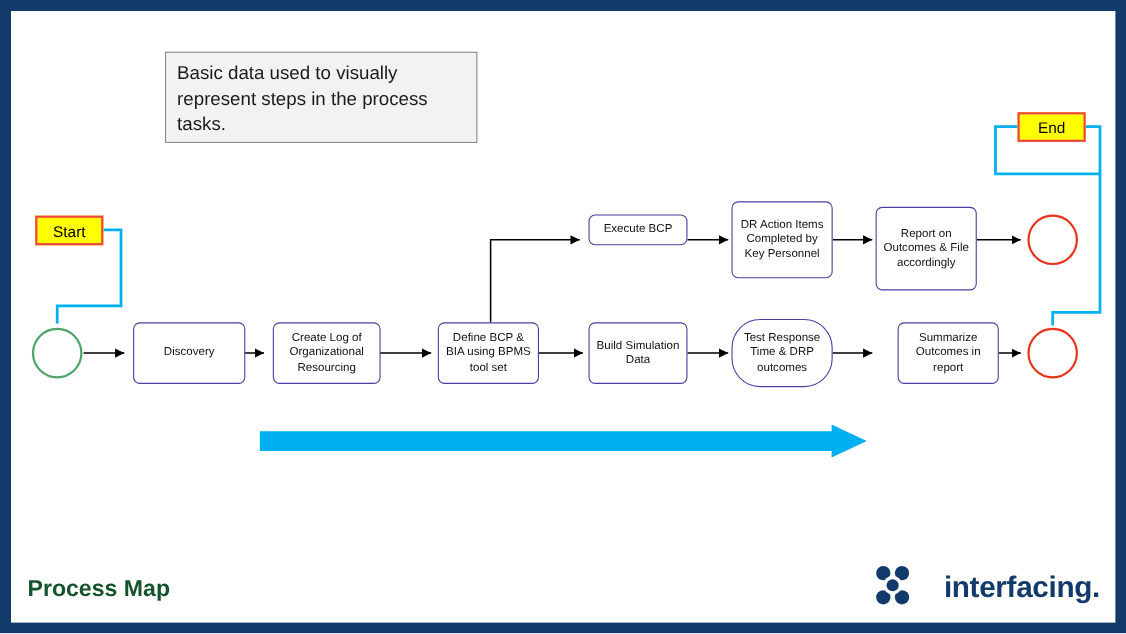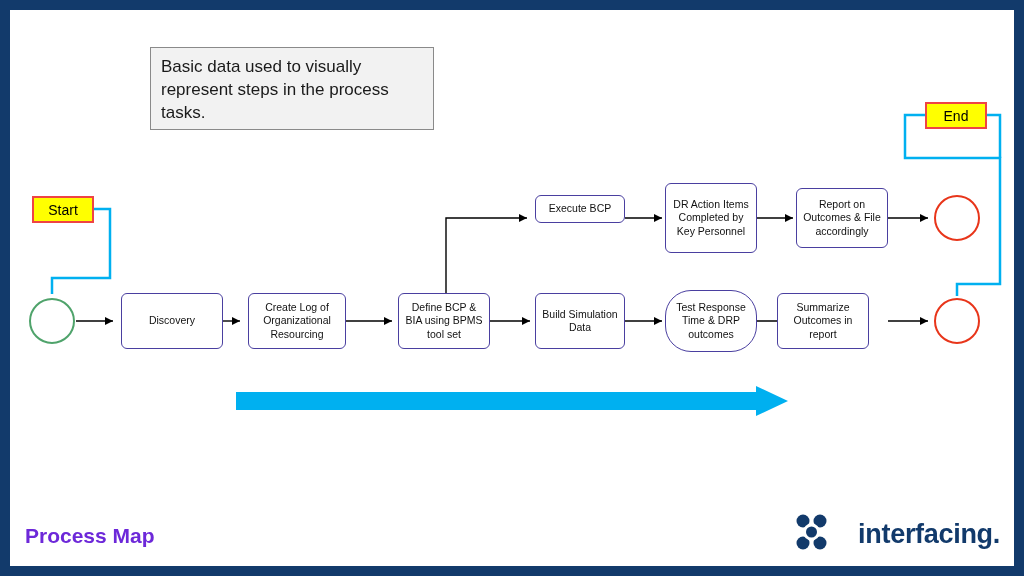--- a/index.html
+++ b/index.html
@@ -128,21 +128,21 @@
     font-family: "Liberation Sans", sans-serif;
   }
 
   
   .footer-title {
     position: absolute;
     left: 25px;
     top: 524px;
     font-size: 21px;
     font-weight: bold;
-    color: #6d28d9;
+    color: #14532d;
     font-family: "Liberation Sans", sans-serif;
   }
   .brand {
     position: absolute;
     right: 24px;
     top: 512px;
     display: flex;
     align-items: center;
     gap: 24px;
   }
@@ -203,25 +203,25 @@
 
     <div class="terminator term-start" style="left:29px; top:298px;"></div>
     <div class="terminator term-end" style="left:934px; top:195px;"></div>
     <div class="terminator term-end" style="left:934px; top:298px;"></div>
 
     <div class="step" style="left:121px; top:293px;">Discovery</div>
     <div class="step" style="left:248px; top:293px; width:98px;">Create Log of Organizational Resourcing</div>
     <div class="step" style="left:535px; top:293px; width:90px;">Build Simulation Data</div>
     <div class="step" style="left:398px; top:293px; width:92px;">Define BCP &amp; BIA using BPMS tool set</div>
     <div class="step" style="left:665px; top:290px; width:92px; height:62px;border-radius:26px;">Test Response Time &amp; DRP outcomes</div>
-    <div class="step" style="left:777px; top:293px; width:92px;">Summarize Outcomes in report</div>
+    <div class="step" style="left:816px; top:293px; width:92px;">Summarize Outcomes in report</div>
 
     <div class="step" style="left:535px; top:195px; width:90px; height:28px;">Execute BCP</div>
     <div class="step" style="left:665px; top:183px; width:92px; height:70px;">DR Action Items Completed by Key Personnel</div>
-    <div class="step" style="left:796px; top:188px; width:92px; height:60px;">Report on Outcomes &amp; File accordingly</div>
+    <div class="step" style="left:796px; top:188px; width:92px; height:76px;">Report on Outcomes &amp; File accordingly</div>
 
     <div class="wf-arrow-wrap">
       <svg width="552" height="30" viewBox="0 0 552 30">
         <path d="M0,6 L520,6 L520,0 L552,15 L520,30 L520,24 L0,24 Z" fill="#00b0f0"></path>
       </svg>
     </div>
 
   </div>
 
   <div class="footer-title">Process Map</div>

